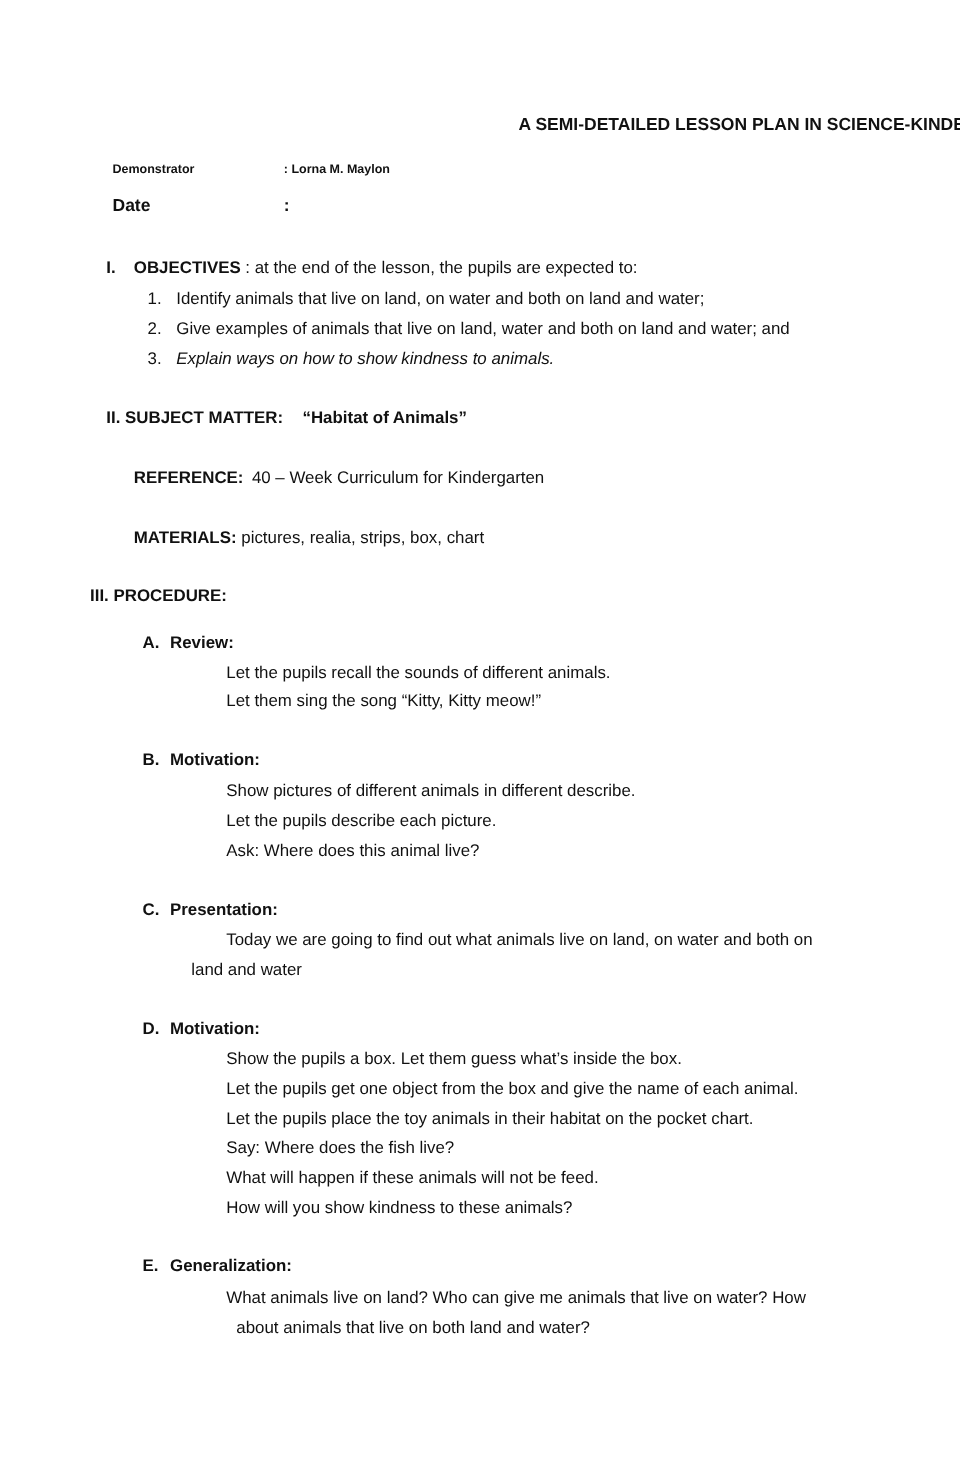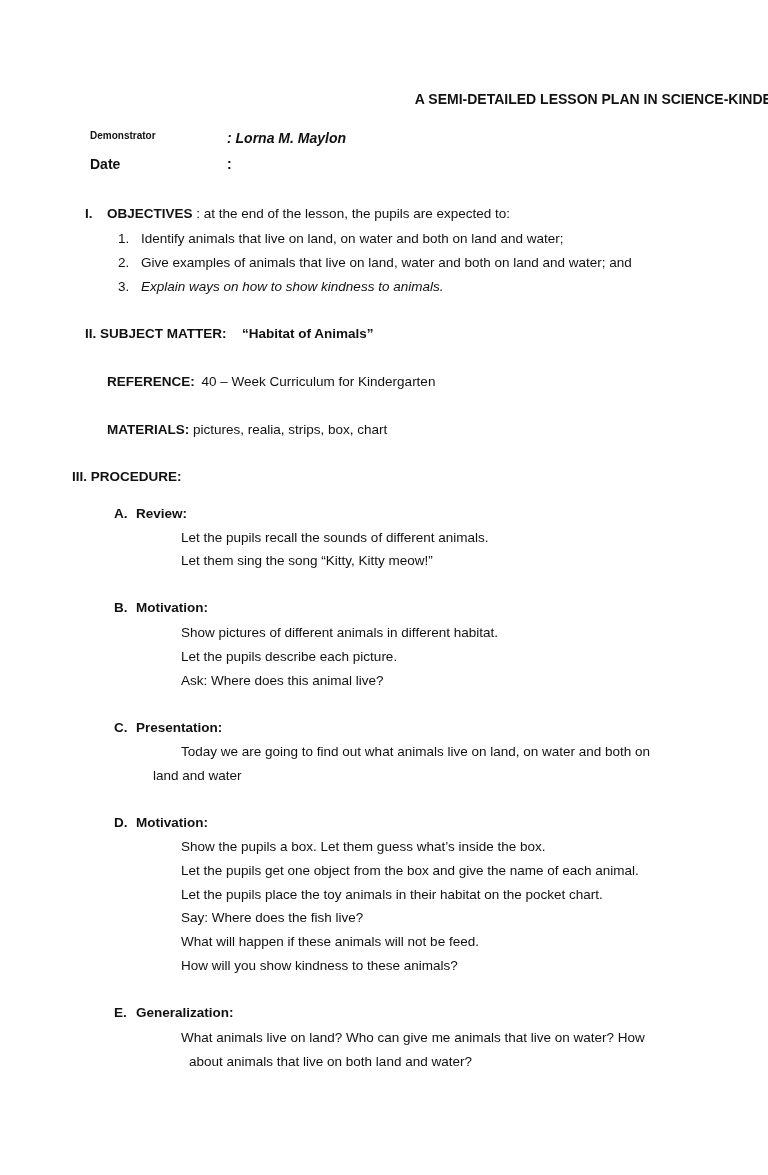--- a/index.html
+++ b/index.html
@@ -10,21 +10,21 @@
   .title { left: 0; width: 768px; text-align: right; top: 91px; font-weight: bold; font-size: 14px; padding-left: 14px; }
 </style>
 </head>
 <body>
 
 <div>
 
   <div class="abs title">A SEMI-DETAILED LESSON PLAN IN SCIENCE-KINDER</div>
 
   <div class="abs b" style="left:90px; top:130px; font-size:10px;">Demonstrator</div>
-  <div class="abs b" style="left:227px; top:130px; font-size:14px;font-style:italic;">: Lorna M. Maylon</div>
+  <div class="abs b" style="left:227px; top:130px; font-size:10px;">: Lorna M. Maylon</div>
   <div class="abs b" style="left:90px; top:156px; font-size:14px;">Date</div>
   <div class="abs b" style="left:227px; top:156px; font-size:14px;">:</div>
 
   <div class="abs b" style="left:85px; top:206px;">I.</div>
   <div class="abs" style="left:107px; top:206px;">
     <span class="b">OBJECTIVES</span><span> : at the end of the lesson, the pupils are expected to:</span>
   </div>
   <div class="abs" style="left:118px; top:231px;">1.</div>
   <div class="abs" style="left:141px; top:231px;">Identify animals that live on land, on water and both on land and water;</div>
   <div class="abs" style="left:118px; top:255px;">2.</div>
@@ -45,21 +45,21 @@
 
   <div class="abs b" style="left:72px; top:469px;">III. PROCEDURE:</div>
 
   <div class="abs b" style="left:114px; top:506px;">A.</div>
   <div class="abs b" style="left:136px; top:506px;">Review:</div>
   <div class="abs" style="left:181px; top:530px;">Let the pupils recall the sounds of different animals.</div>
   <div class="abs" style="left:181px; top:553px;">Let them sing the song “Kitty, Kitty meow!”</div>
 
   <div class="abs b" style="left:114px; top:600px;">B.</div>
   <div class="abs b" style="left:136px; top:600px;">Motivation:</div>
-  <div class="abs" style="left:181px; top:625px;">Show pictures of different animals in different habitat.</div>
+  <div class="abs" style="left:181px; top:625px;">Show pictures of different animals in different describe.</div>
   <div class="abs" style="left:181px; top:649px;">Let the pupils describe each picture.</div>
   <div class="abs" style="left:181px; top:673px;">Ask: Where does this animal live?</div>
 
   <div class="abs b" style="left:114px; top:720px;">C.</div>
   <div class="abs b" style="left:136px; top:720px;">Presentation:</div>
   <div class="abs" style="left:181px; top:744px;">Today we are going to find out what animals live on land, on water and both on</div>
   <div class="abs" style="left:153px; top:768px;">land and water</div>
 
   <div class="abs b" style="left:114px; top:815px;">D.</div>
   <div class="abs b" style="left:136px; top:815px;">Motivation:</div>

